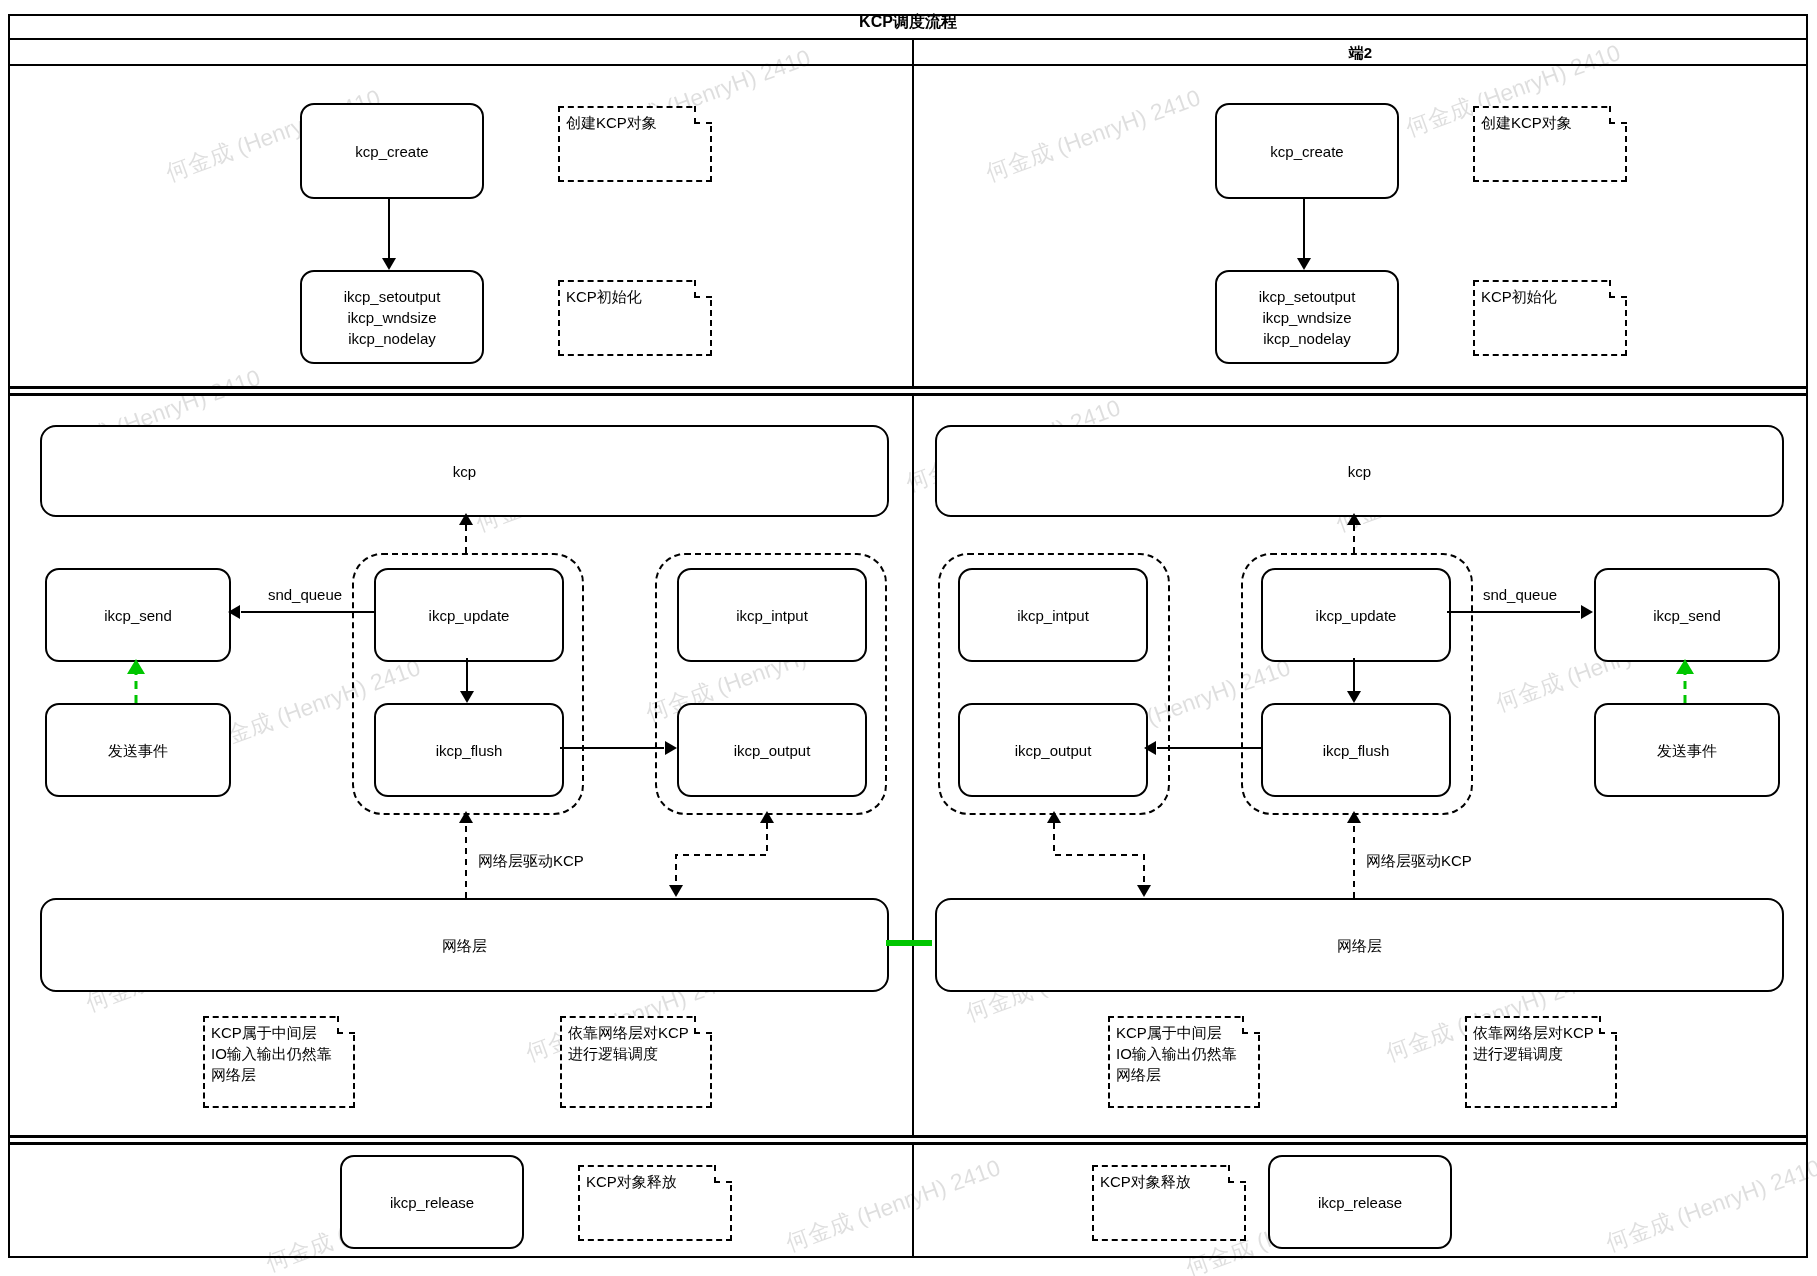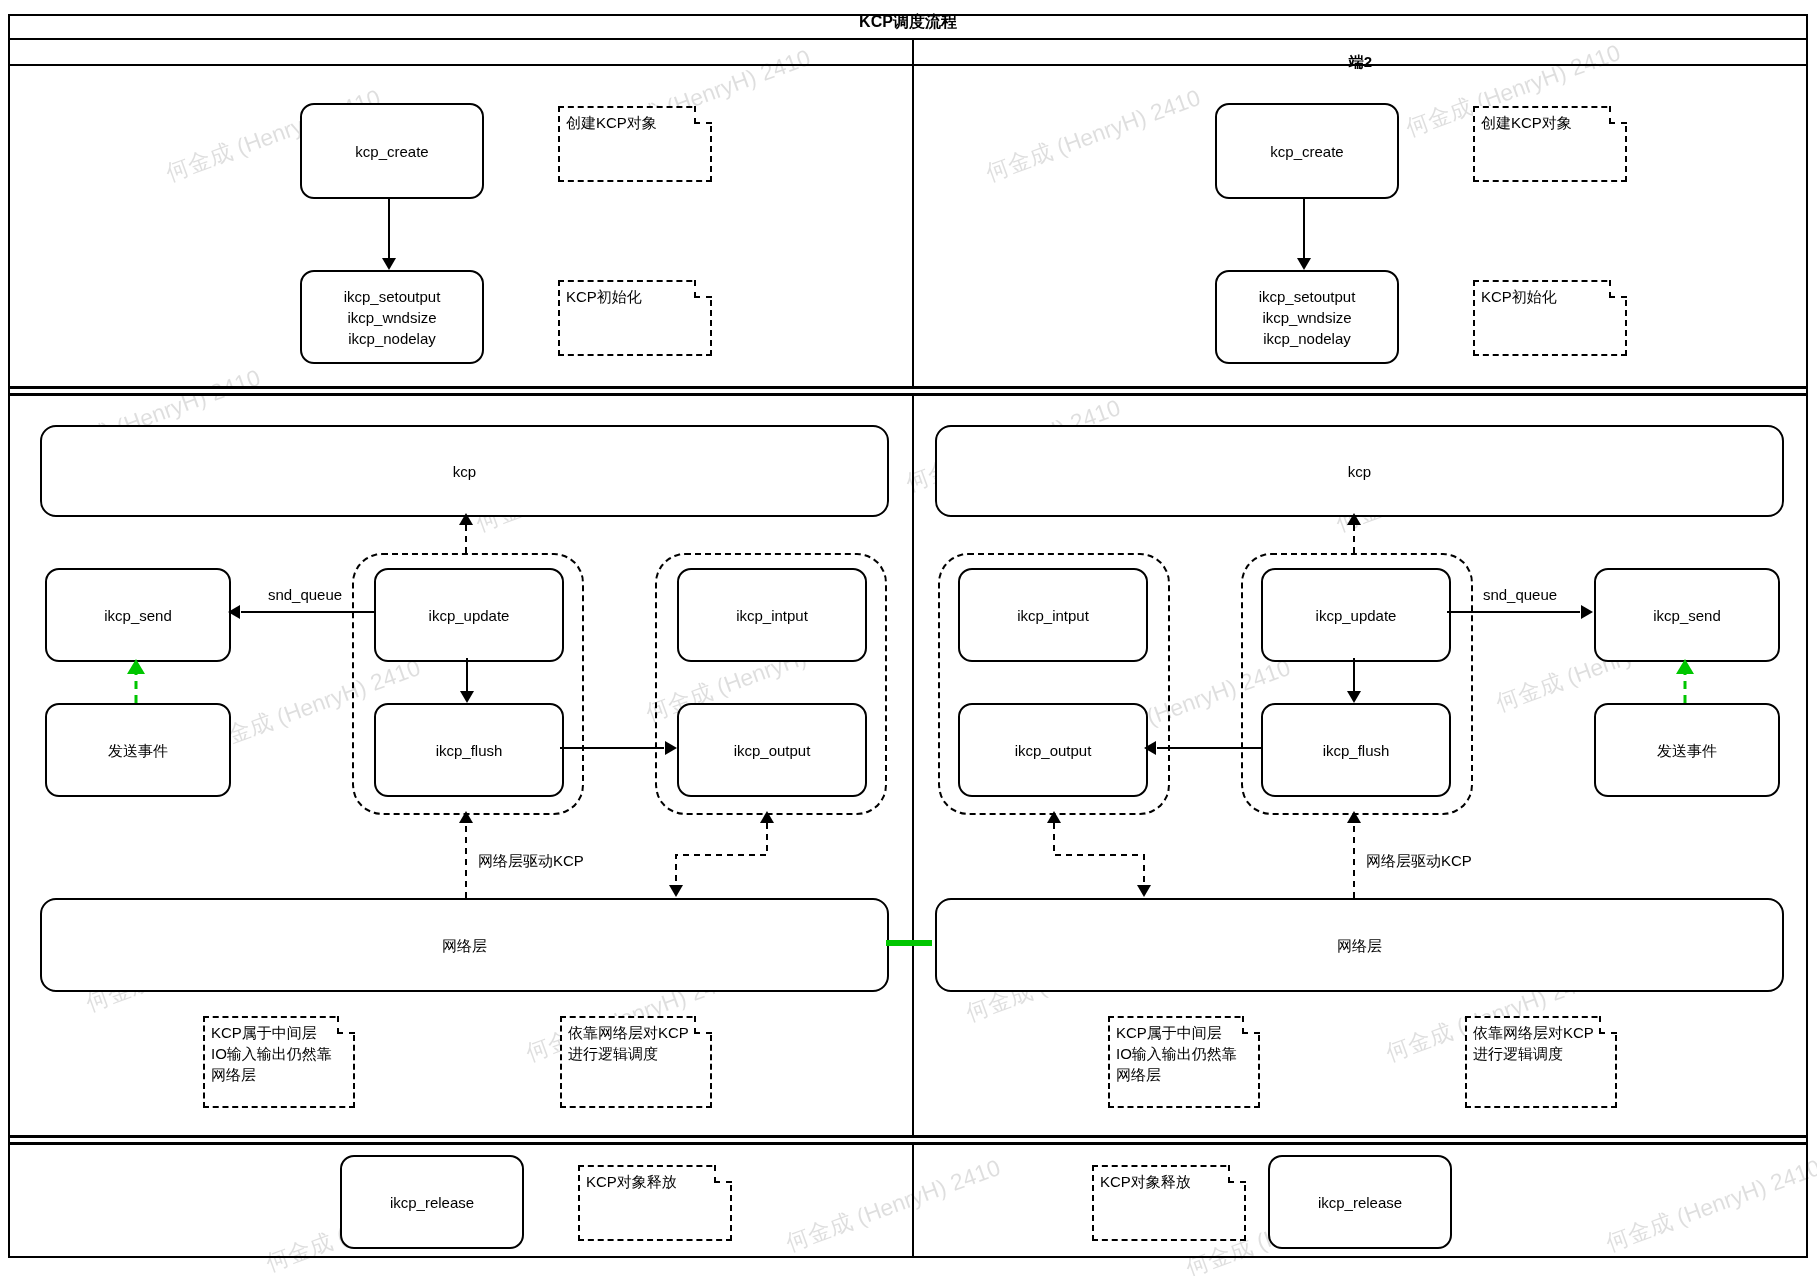--- a/index.html
+++ b/index.html
@@ -55,21 +55,21 @@
   <span class="wm" style="left:1600px;top:1190px">何金成 (HenryH) 2410</span>
 
   <div class="frame"></div>
   <div class="hline" style="left:8px;top:38px;width:1800px;"></div>
   <div class="hline" style="left:8px;top:64px;width:1800px;"></div>
   <div class="vline" style="left:912px;top:40px;height:1218px;"></div>
   <div class="dd" style="left:10px;top:386px;width:1796px;"></div>
   <div class="dd" style="left:10px;top:1135px;width:1796px;"></div>
 
   <div class="titlebar">KCP调度流程</div>
-  <div class="lanehdr" style="left:913px;width:895px;margin-top:9px;">端2</div>
+  <div class="lanehdr" style="left:913px;width:895px;">端2</div>
 
   <div class="node" style="left:300px;top:103px;width:180px;height:92px;">
     <span>kcp_create</span>
   </div>
   <div class="note" style="left:558px;top:106px;width:154px;height:76px;">
     <span>创建KCP对象</span>
     <div class="fold"></div>
   </div>
   <div class="node" style="left:300px;top:270px;width:180px;height:90px;">
     <div>ikcp_setoutput</div>

